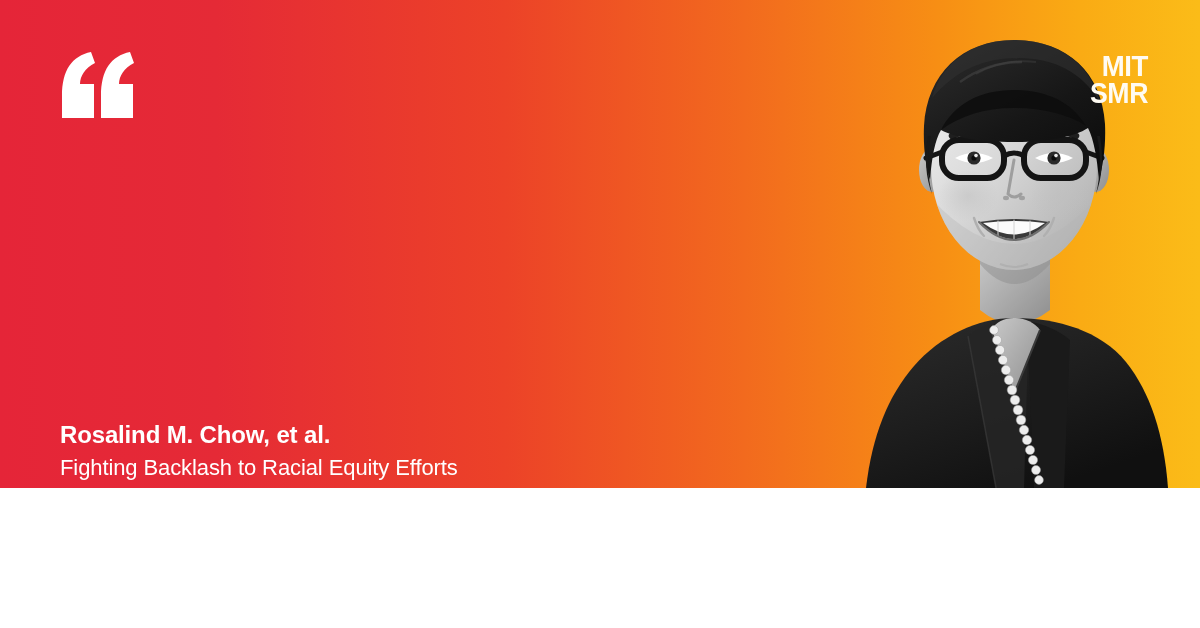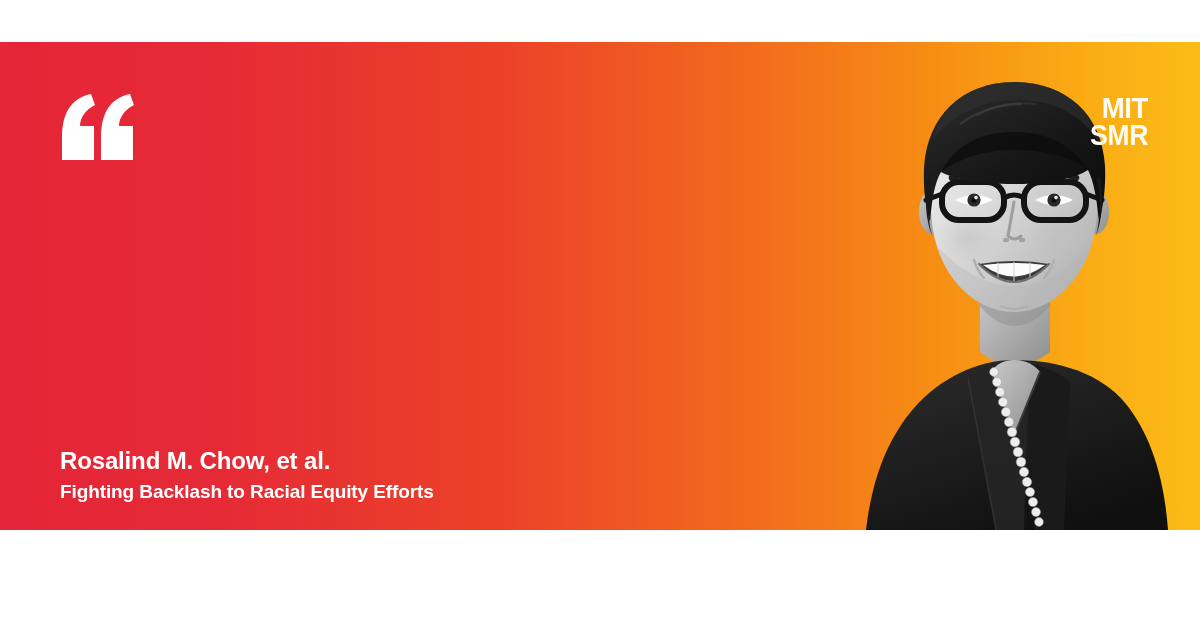--- a/index.html
+++ b/index.html
@@ -13,21 +13,20 @@
     width:1200px; height:488px;
     background:linear-gradient(90deg,
       #E52538 0%,
       #E52A36 18%,
       #EC4228 42%,
       #F26A1E 62%,
       #F78E14 78%,
       #FAAB14 90%,
       #FBBC18 100%);
     overflow:hidden;
-    margin-top:42px;
   }
 
   
   #portrait {
     position:absolute;
     right:-6px; bottom:0;
     width:378px; height:470px;
     pointer-events:none;
   }
   #portrait svg { display:block; width:100%; height:100%; }
@@ -62,27 +61,27 @@
     width:830px;
     color:#FFFFFF;
     font-size:36.5px;
     font-weight:300;
     line-height:47.5px;
     letter-spacing:-0.2px;
     white-space:pre-line;
   }
 
   
-  #attrib { position:absolute; left:60px; top:404px; color:#fff; }
+  #attrib { position:absolute; left:60px; top:420px; color:#fff; }
   #attrib .name {
     font-size:24px; font-weight:700;
     letter-spacing:-0.15px; line-height:1.28;
   }
   #attrib .article {
-    font-size:19px; font-weight:700;
+    font-size:22px; font-weight:400;
     letter-spacing:-0.1px; line-height:1.3;
     margin-top:3px;
   }
 
   
   #tagline {
     position:absolute;
     left:61px; top:551px;
     color:#fff;
     font-size:14.5px;

